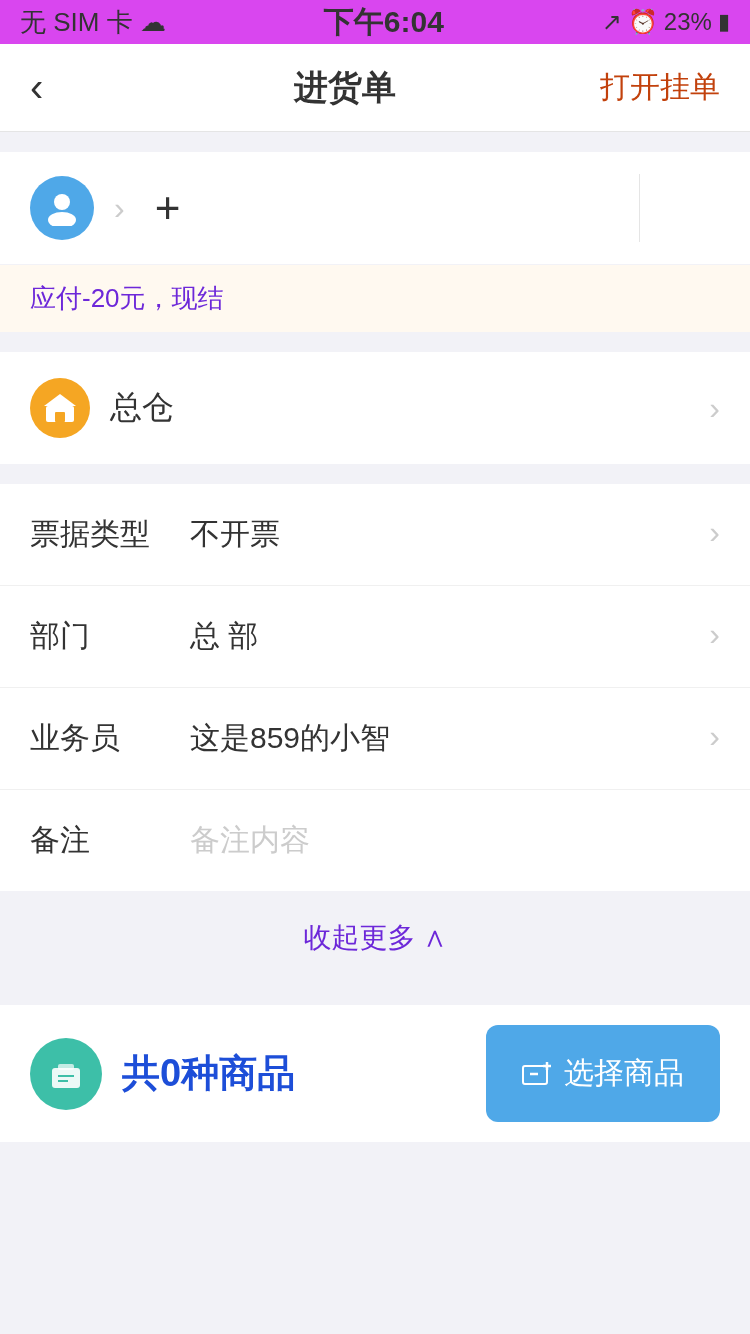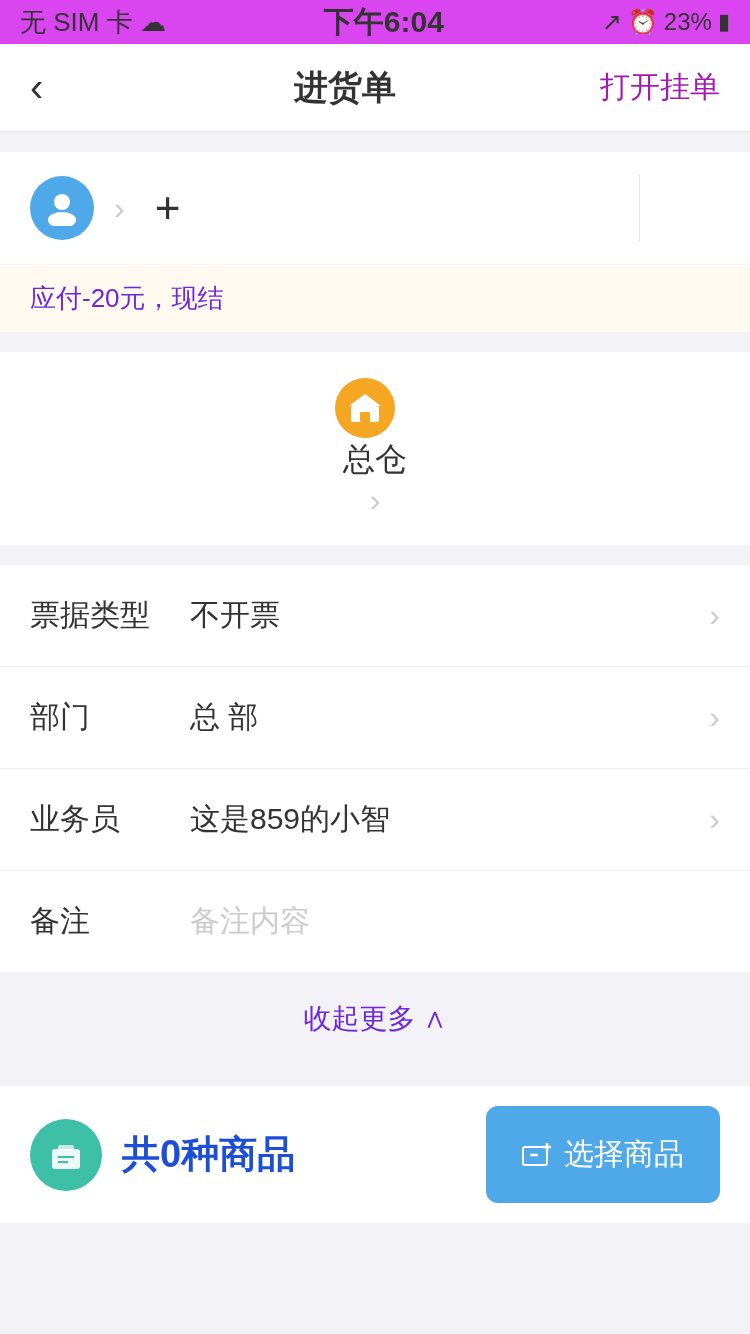--- a/index.html
+++ b/index.html
@@ -46,21 +46,21 @@
       cursor: pointer;
       width: 60px;
     }
     .nav-title {
       font-size: 34px;
       font-weight: 600;
       color: #333;
     }
     .nav-action {
       font-size: 30px;
-      color: #a21caf;
+      color: #c2410c;
       cursor: pointer;
     }
 
     
     .section-gap {
       height: 20px;
       background: #f2f2f7;
     }
 
     
@@ -131,21 +131,20 @@
       height: 20px;
       background: #f2f2f7;
     }
 
     
     .warehouse-row {
       display: flex;
       align-items: center;
       padding: 26px 30px;
       background: #fff;
-      flex-direction: column;
     }
     .warehouse-icon-wrap {
       width: 60px;
       height: 60px;
       border-radius: 50%;
       background: #f5a623;
       display: flex;
       align-items: center;
       justify-content: center;
       margin-right: 20px;
@@ -160,21 +159,21 @@
       font-size: 32px;
     }
 
     
     .form-section {
       background: #fff;
       margin-top: 20px;
     }
     .form-row {
       display: flex;
-      align-items: center;
+      align-items: flex-start;
       padding: 30px 30px;
       border-bottom: 1px solid #f0f0f0;
       background: #fff;
       min-height: 88px;
     }
     .form-row:last-child {
       border-bottom: none;
     }
     .form-label {
       font-size: 30px;

